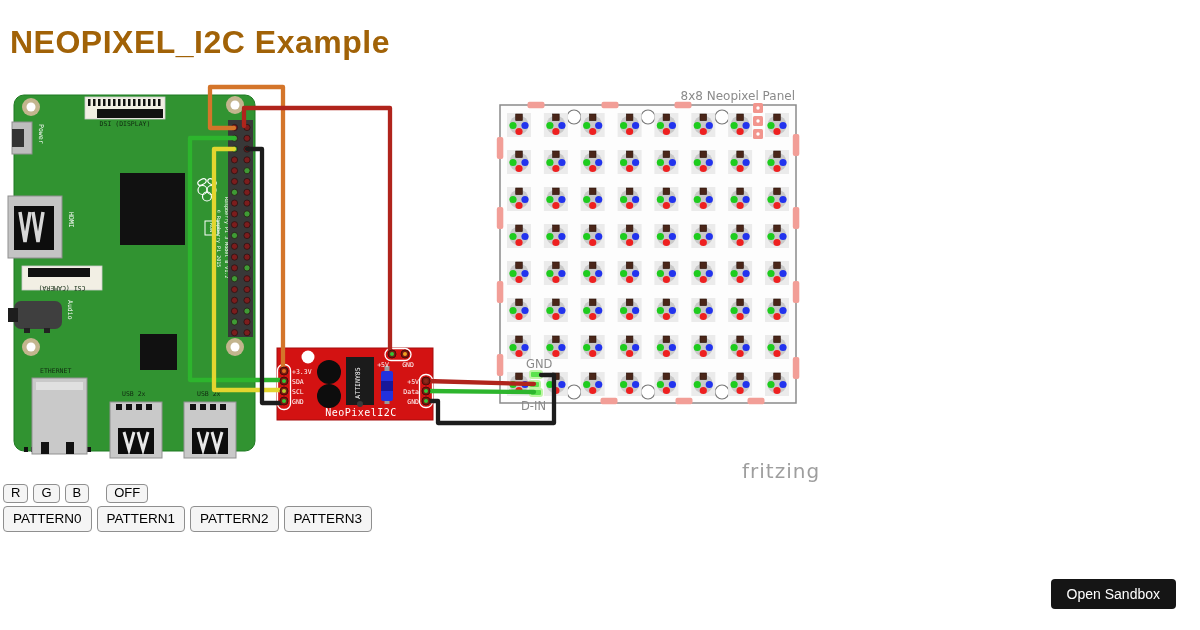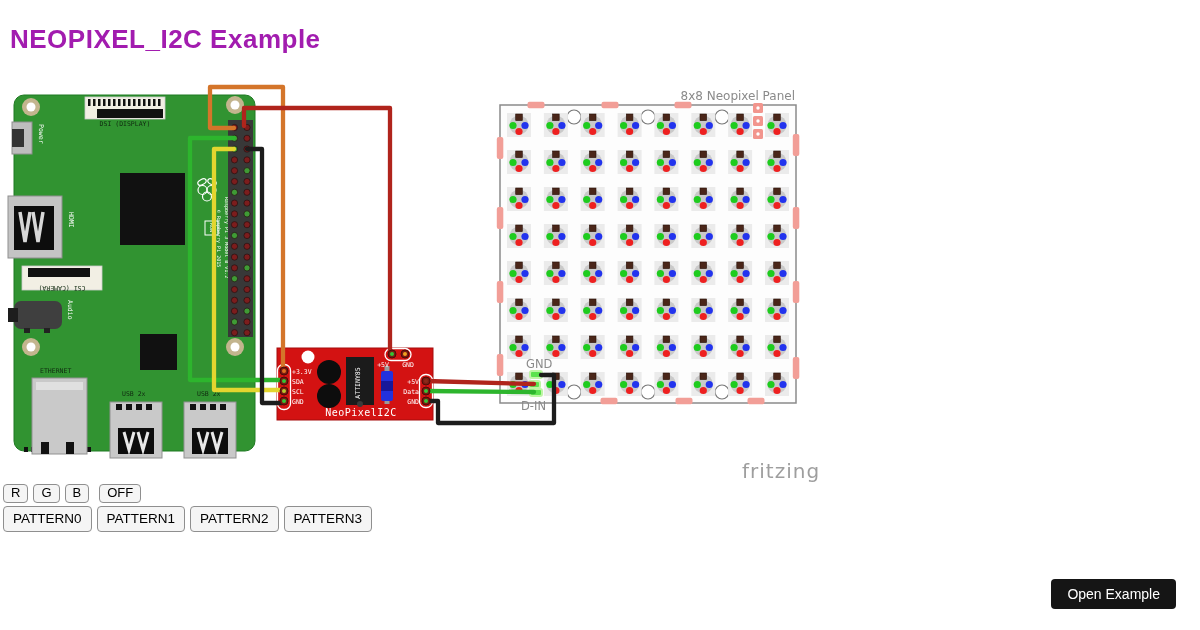--- a/index.html
+++ b/index.html
@@ -2,21 +2,21 @@
 <html><head>
 <meta charset="utf-8">
 <style>
   html,body{margin:0;padding:0;}
   body{
     width:1200px;height:630px;position:relative;background:#ffffff;
     font-family:"Liberation Sans", sans-serif;overflow:hidden;
   }
   h1.page-title{
     position:absolute;left:10px;top:24px;margin:0;
-    font-size:26px;font-weight:700;color:#a21caf;letter-spacing:.5px;
+    font-size:32px;font-weight:700;color:#a16207;letter-spacing:.5px;
     font-family:"Liberation Sans", sans-serif;
   }
   svg.diagram{position:absolute;left:0;top:0;}
 
   
   .pcb-tiny{font-family:"DejaVu Sans Mono", monospace;font-size:6.5px;fill:#ffffff;}
   .pcb-tiny-dark{font-family:"DejaVu Sans Mono", monospace;font-size:6.5px;fill:#102a10;}
   .pcb-micro{font-family:"DejaVu Sans Mono", monospace;font-size:5px;fill:#ffffff;}
   .board-title{font-family:"DejaVu Sans Mono", monospace;font-size:10px;fill:#ffffff;letter-spacing:.5px;}
   .gray-label{font-family:"DejaVu Sans", sans-serif;font-size:11.5px;fill:#8a8a8a;}
@@ -26,21 +26,21 @@
   
   .btn-row{position:absolute;left:3px;display:flex;gap:5px;}
   .btn-row.row1{top:484px;}
   .btn-row.row2{top:506px;}
   button.ctl{
     font-family:"Liberation Sans", sans-serif;font-size:13px;color:#000;
     background:#f5f5f5;border:1.5px solid #8f8f8f;border-radius:4px;
     padding:1px 7px;line-height:1.15;cursor:pointer;
   }
   .btn-row.row2 button.ctl{font-size:13.5px;padding:4px 9px;}
-  button.ctl.off-gap{margin-left:5px;}
+  button.ctl.off-gap{margin-left:12px;}
   button.open-sandbox{
     position:absolute;right:24px;top:579px;
     background:#151515;color:#ffffff;border:none;border-radius:4px;
     font-family:"Liberation Sans", sans-serif;font-size:14px;
     padding:7px 16px;cursor:pointer;
   }
 </style>
 </head>
 <body>
 
@@ -863,13 +863,13 @@
   <button class="ctl">B</button>
   <button class="ctl off-gap">OFF</button>
 </div>
 <div class="btn-row row2">
   <button class="ctl">PATTERN0</button>
   <button class="ctl">PATTERN1</button>
   <button class="ctl">PATTERN2</button>
   <button class="ctl">PATTERN3</button>
 </div>
 
-<button class="open-sandbox">Open Example</button>
+<button class="open-sandbox">Open Sandbox</button>
 
 </body></html>

